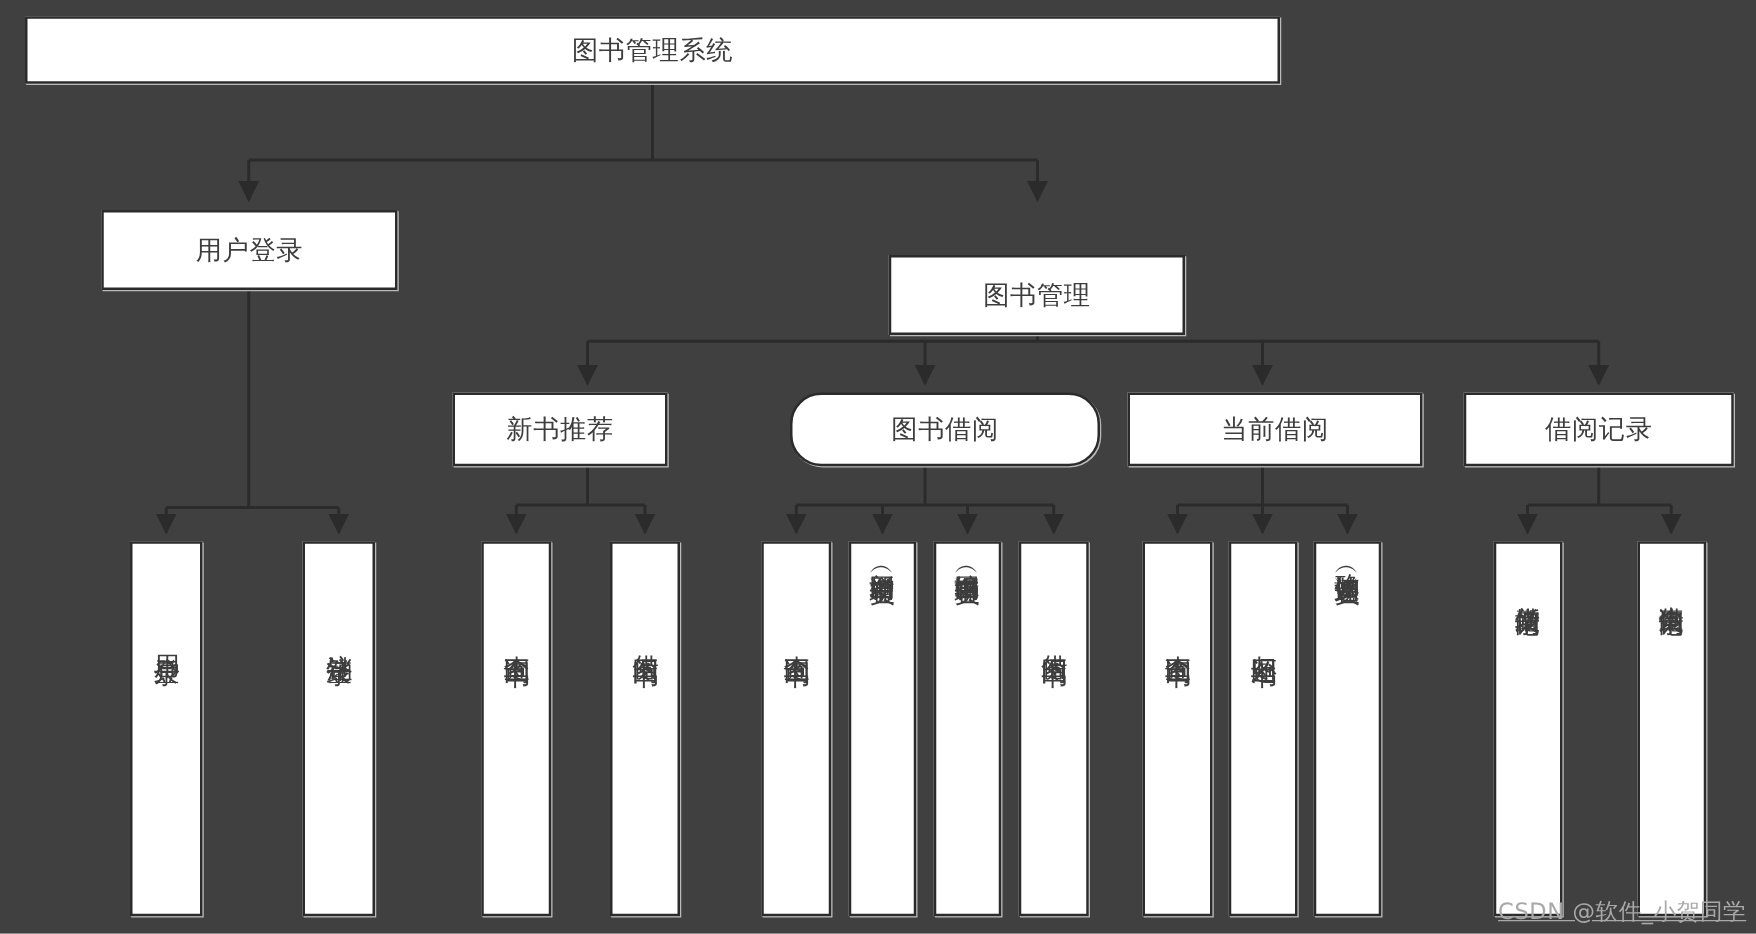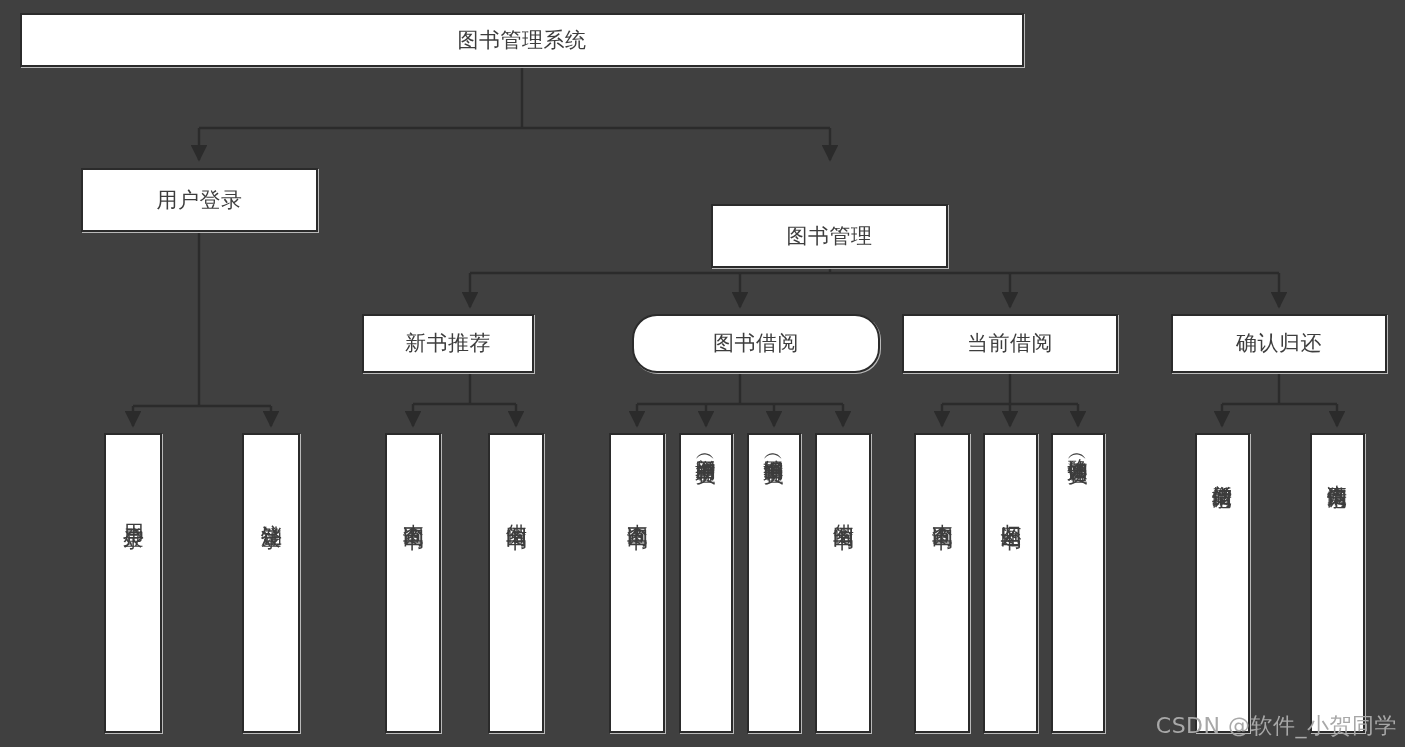--- a/index.html
+++ b/index.html
@@ -59,25 +59,26 @@
     line-height: 1;
   }
   .node.vert.tall .label {
     font-size: 20px;
     letter-spacing: 1px;
   }
   #watermark {
     position: absolute;
     right: 8px;
     bottom: 6px;
-    font-size: 22px;
+    font-size: 18px;
     color: #a8a8a8;
     letter-spacing: 0.5px;
     white-space: nowrap;
     user-select: none;
+    text-decoration: underline;
   }
 </style>
 </head>
 <body>
 
 <div id="canvas">
 
   <svg id="wires" viewBox="0 0 1405 747" width="1405" height="747" xmlns="http://www.w3.org/2000/svg">
     <defs>
       <marker id="arrow" viewBox="0 0 10 10" refX="9" refY="5" markerWidth="7" markerHeight="7" orient="auto-start-reverse">
@@ -141,26 +142,26 @@
   </div>
 
   <div class="node horiz" style="left:362px; top:314px; width:172px; height:59px;">
     <span class="label">新书推荐</span>
   </div>
 
   <div class="node horiz" style="left:632px; top:314px; width:248px; height:59px;border-radius:25px;">
     <span class="label">图书借阅</span>
   </div>
 
-  <div class="node horiz" style="left:902px; top:314px; width:216px; height:59px;align-items:center;">
+  <div class="node horiz" style="left:902px; top:314px; width:236px; height:59px;align-items:center;">
     <span class="label">当前借阅</span>
   </div>
 
   <div class="node horiz" style="left:1171px; top:314px; width:216px; height:59px;">
-    <span class="label">确认归还</span>
+    <span class="label">借阅记录</span>
   </div>
 
   <div class="node vert" style="left:104px; top:433px; width:58px; height:300px; padding-top:72px;">
     <span class="label">用户登录</span>
   </div>
 
   <div class="node vert" style="left:242px; top:433px; width:58px; height:300px; padding-top:72px;">
     <span class="label">注销登录</span>
   </div>
 

